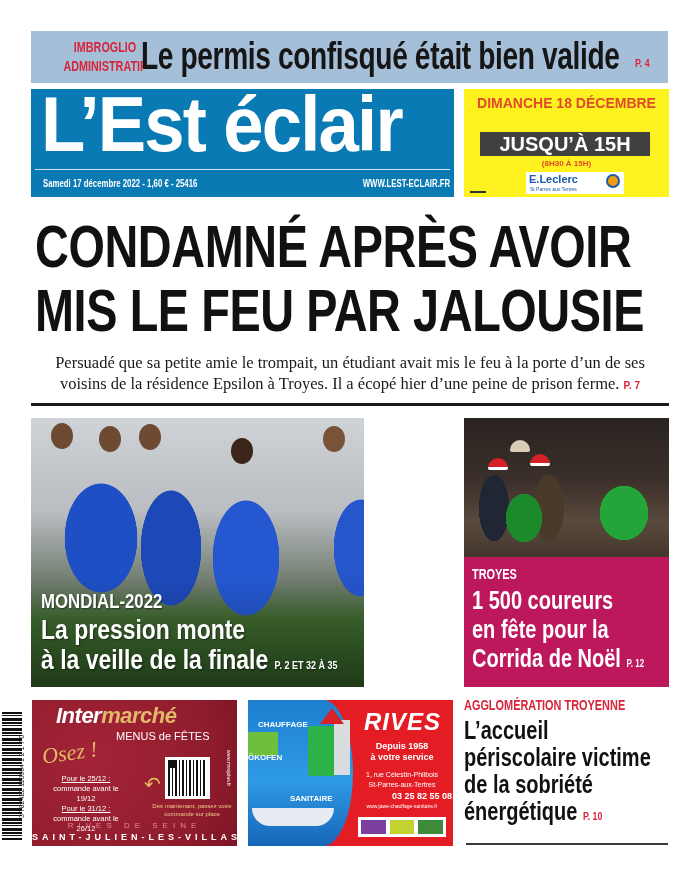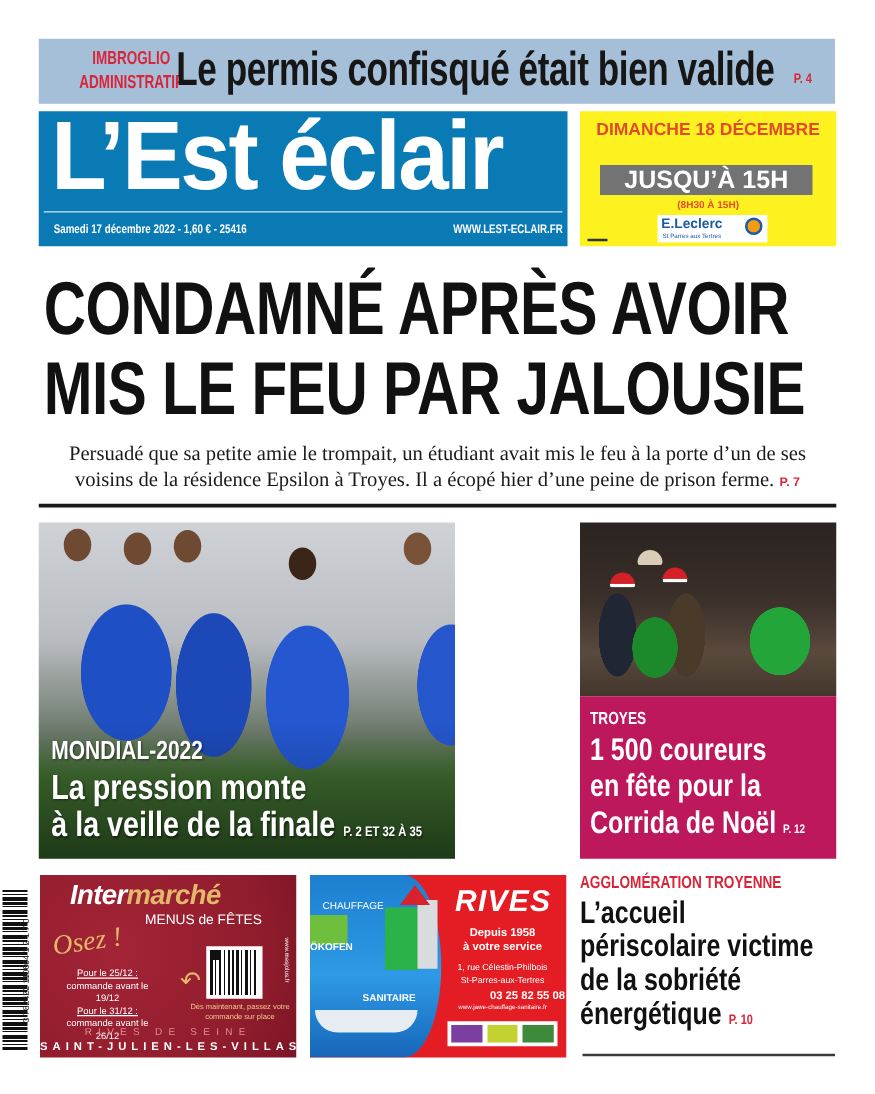--- a/index.html
+++ b/index.html
@@ -16,23 +16,23 @@
   .masthead { position: absolute; left: 31px; top: 89px; width: 423px; height: 108px; background: #0a7ab5; }
   .mast-title { position: absolute; left: 10px; top: -10px; font-size: 78px; font-weight: bold; color: #fff; letter-spacing: -2px; white-space: nowrap; transform: scaleX(0.93); transform-origin: left top; }
   .mast-rule { position: absolute; left: 4px; right: 4px; top: 80px; height: 1px; background: #cfe4f0; }
   .mast-date { position: absolute; left: 12px; top: 89px; font-size: 10px; font-weight: bold; color: #fff; transform: scaleX(0.78); transform-origin: left top; white-space: nowrap; }
   .mast-url { position: absolute; right: 4px; top: 89px; font-size: 10px; font-weight: bold; color: #fff; transform: scaleX(0.78); transform-origin: right top; white-space: nowrap; }
 
   
   .ad-leclerc { position: absolute; left: 464px; top: 89px; width: 205px; height: 108px; background: #fdf21f; }
   .lec-l1 { position: absolute; left: 0; width: 100%; top: 6px; text-align: center; font-size: 14px; font-weight: bold; color: #e14b2b; white-space: nowrap; }
   .lec-l2 { position: absolute; left: 0; width: 100%; top: 23px; text-align: center; font-size: 11.5px; font-weight: bold; color: #e14b2b; white-space: nowrap; }
-  .lec-band { position: absolute; left: 16px; top: 43px; width: 170px; height: 24px; background: #737373; color: #fff; text-align: center; font-size: 20px; font-weight: bold; line-height: 24px; white-space: nowrap; }
+  .lec-band { position: absolute; left: 16px; top: 43px; width: 170px; height: 24px; background: #404040; color: #fff; text-align: center; font-size: 20px; font-weight: bold; line-height: 24px; white-space: nowrap; }
   .lec-hours { position: absolute; left: 0; width: 100%; top: 70px; text-align: center; font-size: 8px; font-weight: bold; color: #e14b2b; }
-  .lec-logo { position: absolute; left: 62px; top: 83px; width: 88px; height: 22px; background: #fff; }
+  .lec-logo { position: absolute; left: 62px; top: 83px; width: 98px; height: 22px; background: #fff; }
   .lec-brand { position: absolute; left: 3px; top: 1px; font-size: 11px; font-weight: bold; color: #1a5aa6; white-space: nowrap; }
   .lec-circle { position: absolute; right: 4px; top: 2px; width: 14px; height: 14px; border-radius: 50%; border: 2px solid #1a5aa6; background: #f39c12; }
   .lec-loc { position: absolute; left: 4px; top: 14px; font-size: 5px; color: #1a5aa6; white-space: nowrap; }
   .lec-tiny { position: absolute; left: 6px; bottom: 4px; width: 16px; height: 2px; background: #333; }
 
   
   .headline { position: absolute; left: 35px; top: 215px; width: 640px; }
   .hl-line { font-size: 60px; font-weight: bold; color: #111; line-height: 64px; white-space: nowrap; transform: scaleX(0.78); transform-origin: left top; letter-spacing: -0.5px; }
   .lede { position: absolute; left: 30px; top: 352px; width: 640px; text-align: center; font-family: "Liberation Serif", serif; font-size: 16.5px; line-height: 21px; color: #1a1a1a; }
   .lede .pg { color: #d8253a; font-family: "Liberation Sans", sans-serif; font-weight: bold; font-size: 10px; }
@@ -88,21 +88,21 @@
       repeating-linear-gradient(0deg, rgba(255,255,255,0.7) 0 2px, transparent 2px 4px); }
   .int-url { position: absolute; left: 194px; top: 50px; font-size: 5px; color: #fff; writing-mode: vertical-rl; white-space: nowrap; }
   .int-now { position: absolute; left: 120px; top: 102px; width: 80px; font-size: 6px; line-height: 8px; text-align: center; color: #f2c98a; }
   .int-arrow { position: absolute; left: 112px; top: 72px; font-size: 20px; color: #e4b86a; }
   .int-rives { position: absolute; left: 0; width: 100%; top: 121px; text-align: center; font-size: 8px; letter-spacing: 5px; color: #e58a95; white-space: nowrap; }
   .int-city { position: absolute; left: 0; width: 100%; top: 132px; text-align: center; font-size: 9px; font-weight: bold; letter-spacing: 4px; color: #fff; white-space: nowrap; }
 
   
   .ad-jawe { position: absolute; left: 248px; top: 700px; width: 205px; height: 146px; overflow: hidden; background: #e41d25; }
   .jawe-left { position: absolute; left: 0; top: 0; width: 105px; height: 146px; background: linear-gradient(180deg, #1d7fd0 0%, #2e9ae6 55%, #1666b8 100%); border-radius: 0 60px 60px 0 / 0 146px 146px 0; }
-  .jawe-chauf { position: absolute; left: 10px; top: 20px; font-size: 8px; font-weight: normal; color: #fff; }
+  .jawe-chauf { position: absolute; left: 10px; top: 20px; font-size: 8px; font-weight: bold; color: #fff; }
   .jawe-oko { position: absolute; left: 0; top: 32px; width: 30px; height: 24px; background: #6fbf3e; }
   .jawe-okotxt { position: absolute; left: 0; top: 53px; font-size: 8px; font-weight: bold; color: #fff; }
   .jawe-boiler { position: absolute; left: 60px; top: 26px; width: 28px; height: 50px; background: #2bb34a; border-radius: 2px; }
   .jawe-boiler2 { position: absolute; left: 86px; top: 20px; width: 16px; height: 55px; background: #d9dcdf; }
   .jawe-santa { position: absolute; left: 72px; top: 8px; width: 0; height: 0; border-left: 12px solid transparent; border-right: 12px solid transparent; border-bottom: 16px solid #d62228; }
   .jawe-sani { position: absolute; left: 42px; top: 94px; font-size: 8px; font-weight: bold; color: #fff; }
   .jawe-sink { position: absolute; left: 4px; top: 108px; width: 82px; height: 18px; background: #e6ecf1; border-radius: 0 0 40px 40px; }
   .jawe-name { position: absolute; left: 116px; top: 8px; font-size: 24px; font-weight: bold; font-style: italic; color: #fff; white-space: nowrap; letter-spacing: 1px; }
   .jawe-since { position: absolute; left: 104px; width: 100px; top: 41px; text-align: center; font-size: 9px; font-weight: bold; color: #fff; line-height: 11px; }
   .jawe-addr { position: absolute; left: 104px; width: 100px; top: 70px; text-align: center; font-size: 7px; color: #fff; line-height: 10px; }

